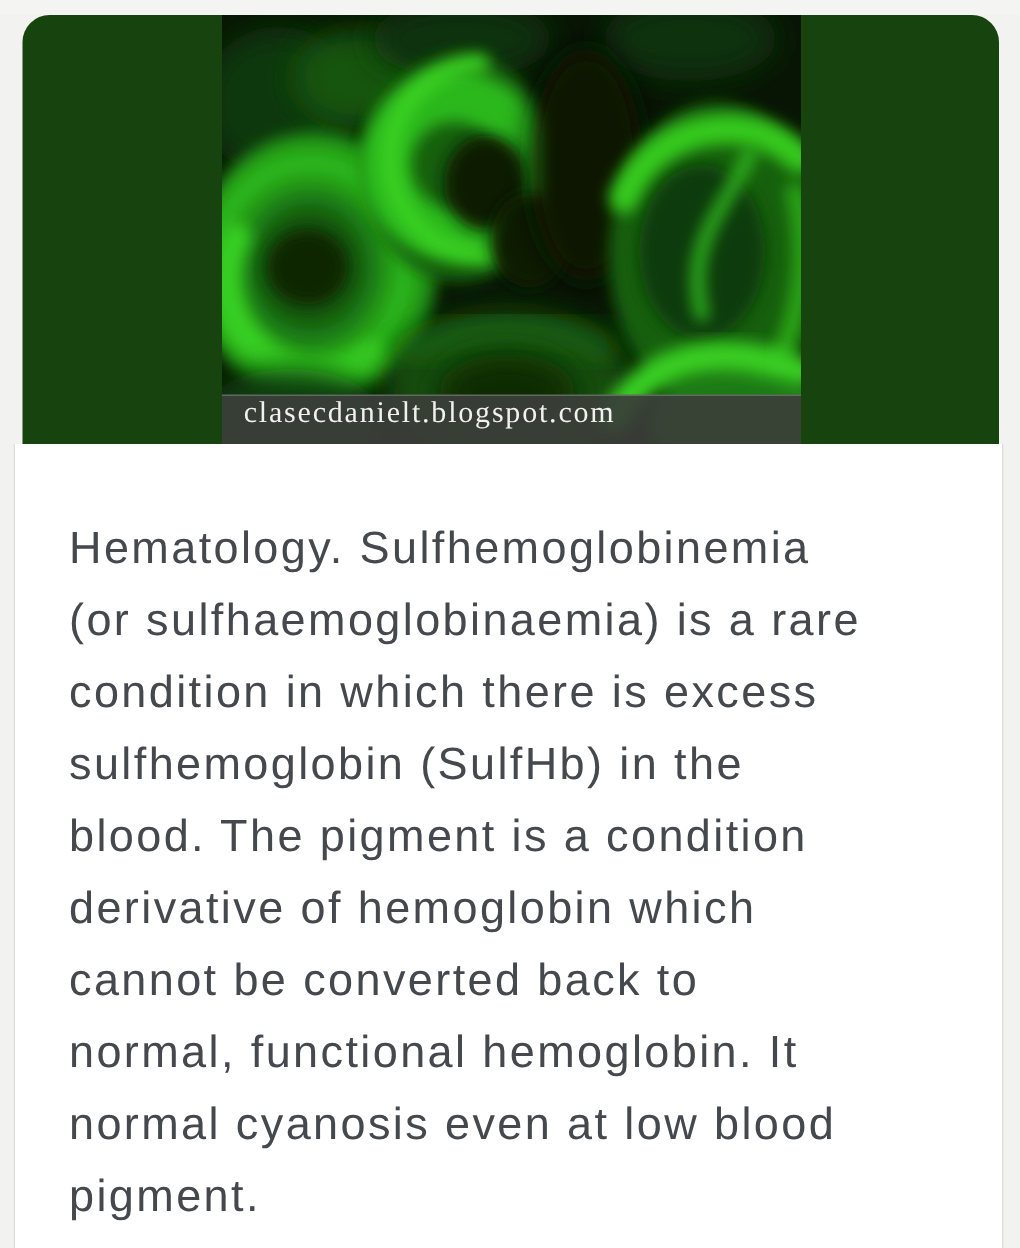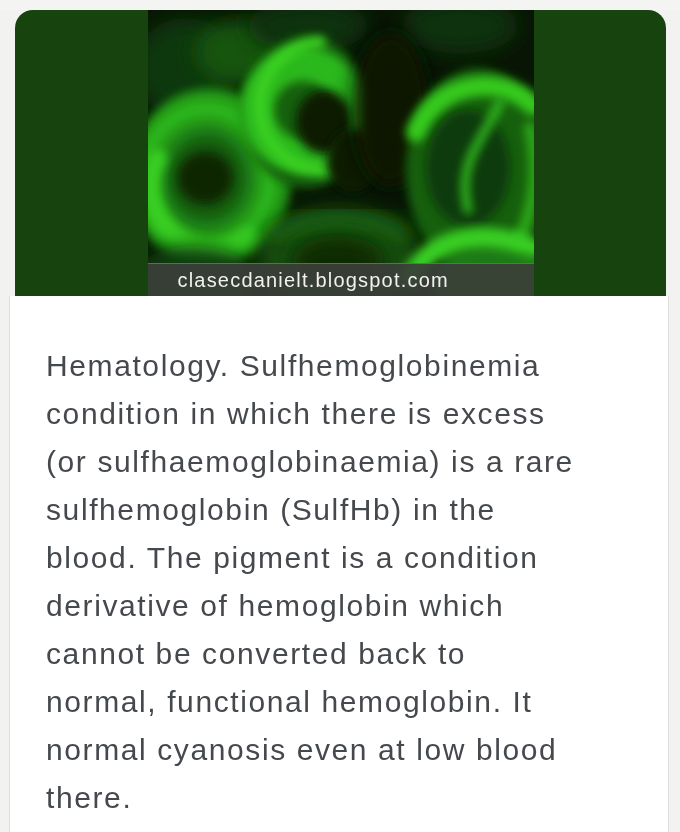--- a/index.html
+++ b/index.html
@@ -47,23 +47,23 @@
   .photo-wrap svg { display: block; }
   .caption-bar {
     position: absolute;
     left: 0;
     right: 0;
     bottom: 0;
     height: 33px;
     background: rgba(58, 62, 57, 0.93);
     border-top: 1px solid rgba(255,255,255,0.22);
     display: flex;
-    align-items: center;
     box-sizing: border-box;
-    padding-left: 30px;
+    padding-left: 15px;
+    font-family: Liberation Serif, serif;
   }
   .caption-bar span {
     color: #f1f1ef;
     font-size: 20px;
     font-weight: 300;
     letter-spacing: 1.2px;
     white-space: nowrap;
   }
   
   .article-card {
@@ -146,24 +146,24 @@
       </svg>
 
       <div class="caption-bar">
         <span>clasecdanielt.blogspot.com</span>
       </div>
     </div>
   </div>
 
   <div class="article-card">
     <div class="article-line">Hematology. Sulfhemoglobinemia</div>
+    <div class="article-line">(or sulfhaemoglobinaemia) is a rare</div>
     <div class="article-line">condition in which there is excess</div>
-    <div class="article-line">(or sulfhaemoglobinaemia) is a rare</div>
     <div class="article-line">sulfhemoglobin (SulfHb) in the</div>
     <div class="article-line">blood. The pigment is a condition</div>
     <div class="article-line">derivative of hemoglobin which</div>
     <div class="article-line">cannot be converted back to</div>
     <div class="article-line">normal, functional hemoglobin. It</div>
     <div class="article-line">normal cyanosis even at low blood</div>
-    <div class="article-line">there.</div>
+    <div class="article-line">pigment.</div>
   </div>
 
 </div>
 
 </body></html>

